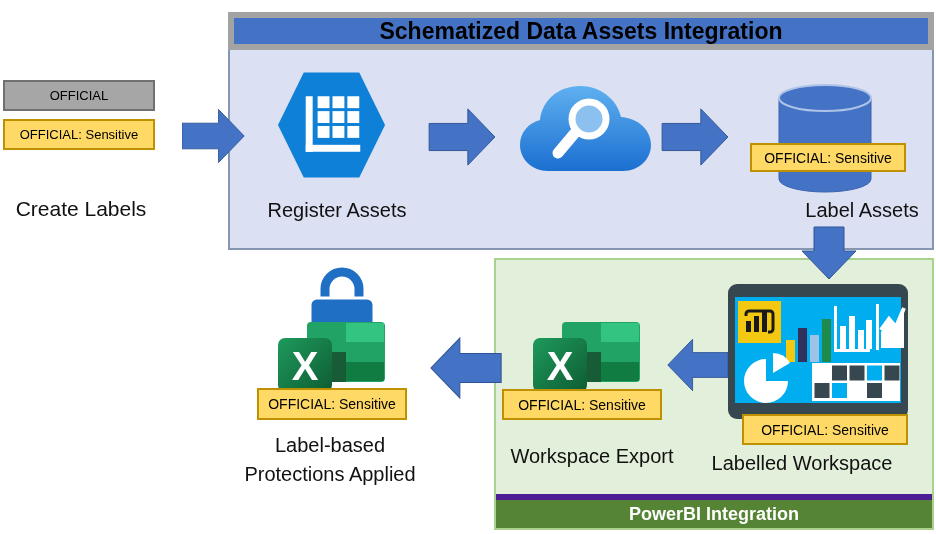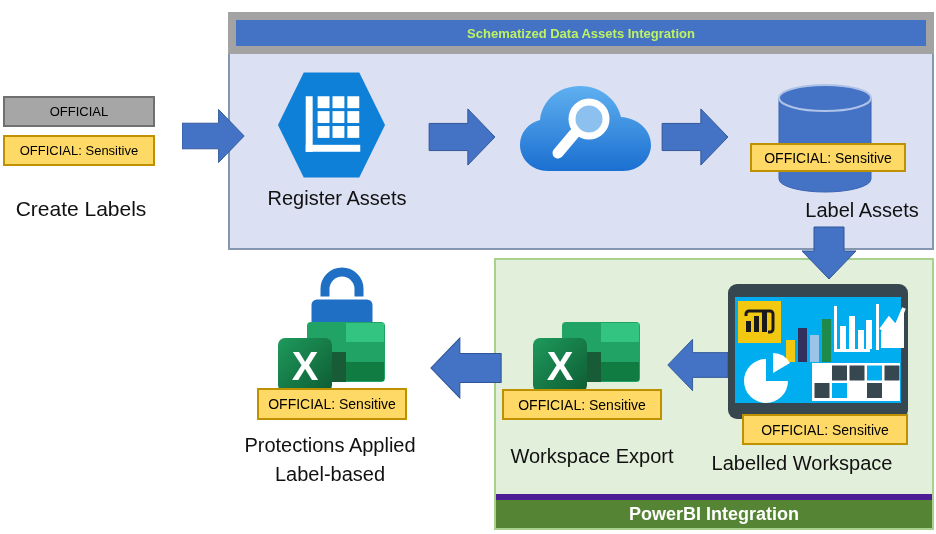--- a/index.html
+++ b/index.html
@@ -4,47 +4,47 @@
 <style>
   html,body{margin:0;padding:0;background:#fff;}
   .canvas{position:relative;width:936px;height:534px;background:#fff;overflow:hidden;
           font-family:"Liberation Sans",sans-serif;color:#111;}
   .abs{position:absolute;}
 
   
   .panel-blue{left:228px;top:12px;width:702px;height:234px;
     background:var(--panel-blue-fill);border:2px solid var(--panel-blue-border);z-index:0;}
   .panel-blue-header{height:26px;margin:-2px;margin-bottom:0;background:var(--blue-accent);
-    border:8px solid #a3a3a3;display:flex;align-items:center;justify-content:center;
-    color:#bef264;font-weight:bold;font-size:13px;}
+    border:6px solid #a3a3a3;display:flex;align-items:center;justify-content:center;
+    color:#000000;font-weight:bold;font-size:23px;}
   .panel-green{left:494px;top:258px;width:436px;height:268px;
     background:var(--panel-green-fill);border:2px solid var(--panel-green-border);z-index:0;}
   .panel-green-footer{position:absolute;left:0;right:0;bottom:0;height:28px;
     background:var(--green-bar);border-top:6px solid #4c1d95;display:flex;align-items:center;
     justify-content:center;color:#fff;font-weight:bold;font-size:18px;}
 
   
   .label-box{position:absolute;left:3px;width:148px;height:27px;display:flex;align-items:center;
-    justify-content:center;font-size:13px;color:#000;border:2px solid;z-index:2;margin-top:16px;}
+    justify-content:center;font-size:13px;color:#000;border:2px solid;z-index:2;}
   .label-official{top:80px;background:var(--label-gray-fill);border-color:var(--label-gray-border);}
   .label-sensitive{top:119px;background:var(--label-yellow-fill);border-color:var(--label-yellow-border);}
   .label-protected{top:158px;background:var(--label-blue-fill);border-color:var(--label-blue-border);}
 
   
   .badge{position:absolute;display:flex;align-items:center;justify-content:center;font-size:14px;
     color:#000;background:var(--label-yellow-fill);border:2px solid var(--label-yellow-border);z-index:5;}
   .badge-db{left:750px;top:143px;width:152px;height:25px;}
   .badge-ws{left:742px;top:414px;width:162px;height:27px;}
   .badge-export{left:502px;top:389px;width:156px;height:27px;}
   .badge-prot{left:257px;top:388px;width:146px;height:28px;}
 
   
   .caption{position:absolute;font-size:20px;text-align:center;z-index:3;}
   .caption-create{left:0;top:197px;width:162px;font-size:21px;}
-  .caption-register{left:247px;top:187px;width:180px;}
+  .caption-register{left:247px;top:199px;width:180px;}
   .caption-scan{left:494px;top:199px;width:180px;}
   .caption-labelassets{left:772px;top:199px;width:180px;}
   .caption-export{left:502px;top:445px;width:180px;}
   .caption-workspace{left:700px;top:452px;width:204px;}
   .caption-prot{left:228px;top:431px;width:204px;line-height:29px;}
 
   
   .icon{z-index:2;line-height:0;}
   .icon-hexagon{left:275px;top:68px;}
   .icon-cloud{left:518px;top:83px;}
@@ -207,22 +207,22 @@
   </div>
   <div class="abs icon icon-excel-prot">
     <svg width="107" height="70" viewBox="0 0 107 70">
         <use href="#sym-excel"></use>
       </svg>
   </div>
   <div class="badge badge-prot">
     <span>OFFICIAL: Sensitive</span>
   </div>
   <div class="caption caption-prot">
+    <div>Label-based</div>
     <div>Protections Applied</div>
-    <div>Label-based</div>
   </div>
 
   <div class="abs arrow arrow-1">
     <svg width="64" height="60" viewBox="0 0 70 62">
       <polygon points="0,17 40,17 40,2 68,31 40,60 40,45 0,45" style="fill:var(--arrow-blue)" stroke="#2F5597" stroke-width="1"></polygon>
     </svg>
   </div>
   <div class="abs arrow arrow-2">
     <svg width="70" height="60" viewBox="0 0 70 62">
       <polygon points="0,17 40,17 40,2 68,31 40,60 40,45 0,45" style="fill:var(--arrow-blue)" stroke="#2F5597" stroke-width="1"></polygon>

